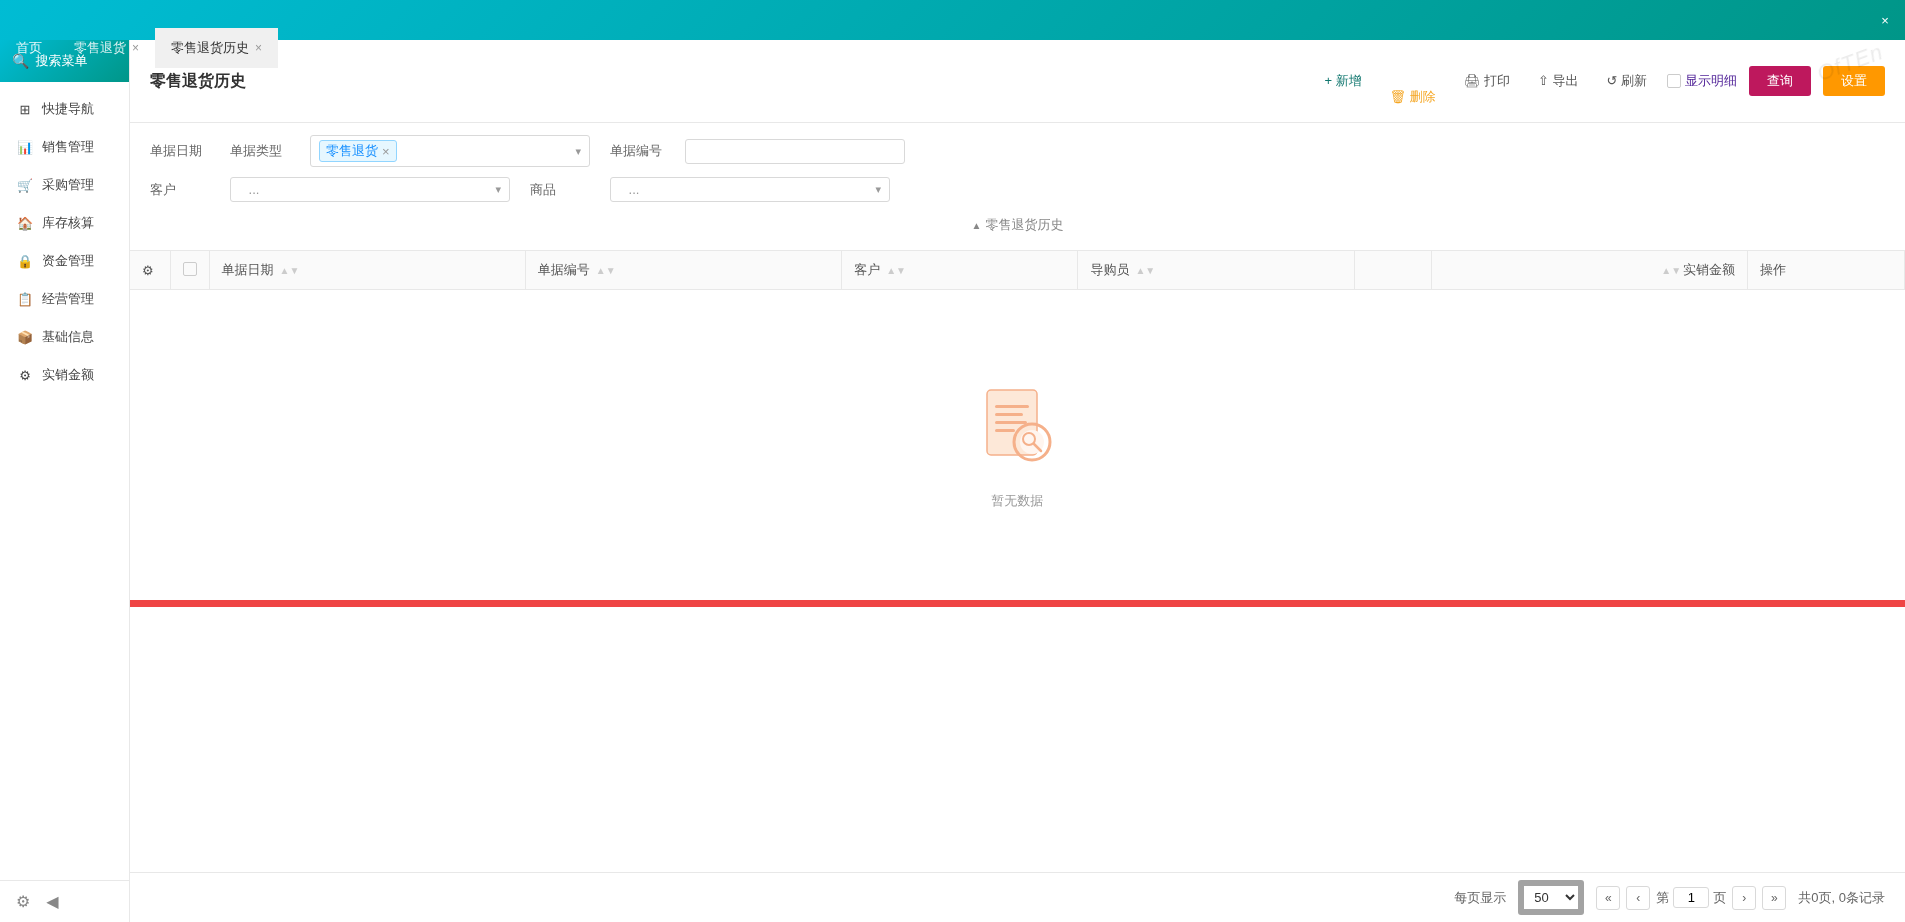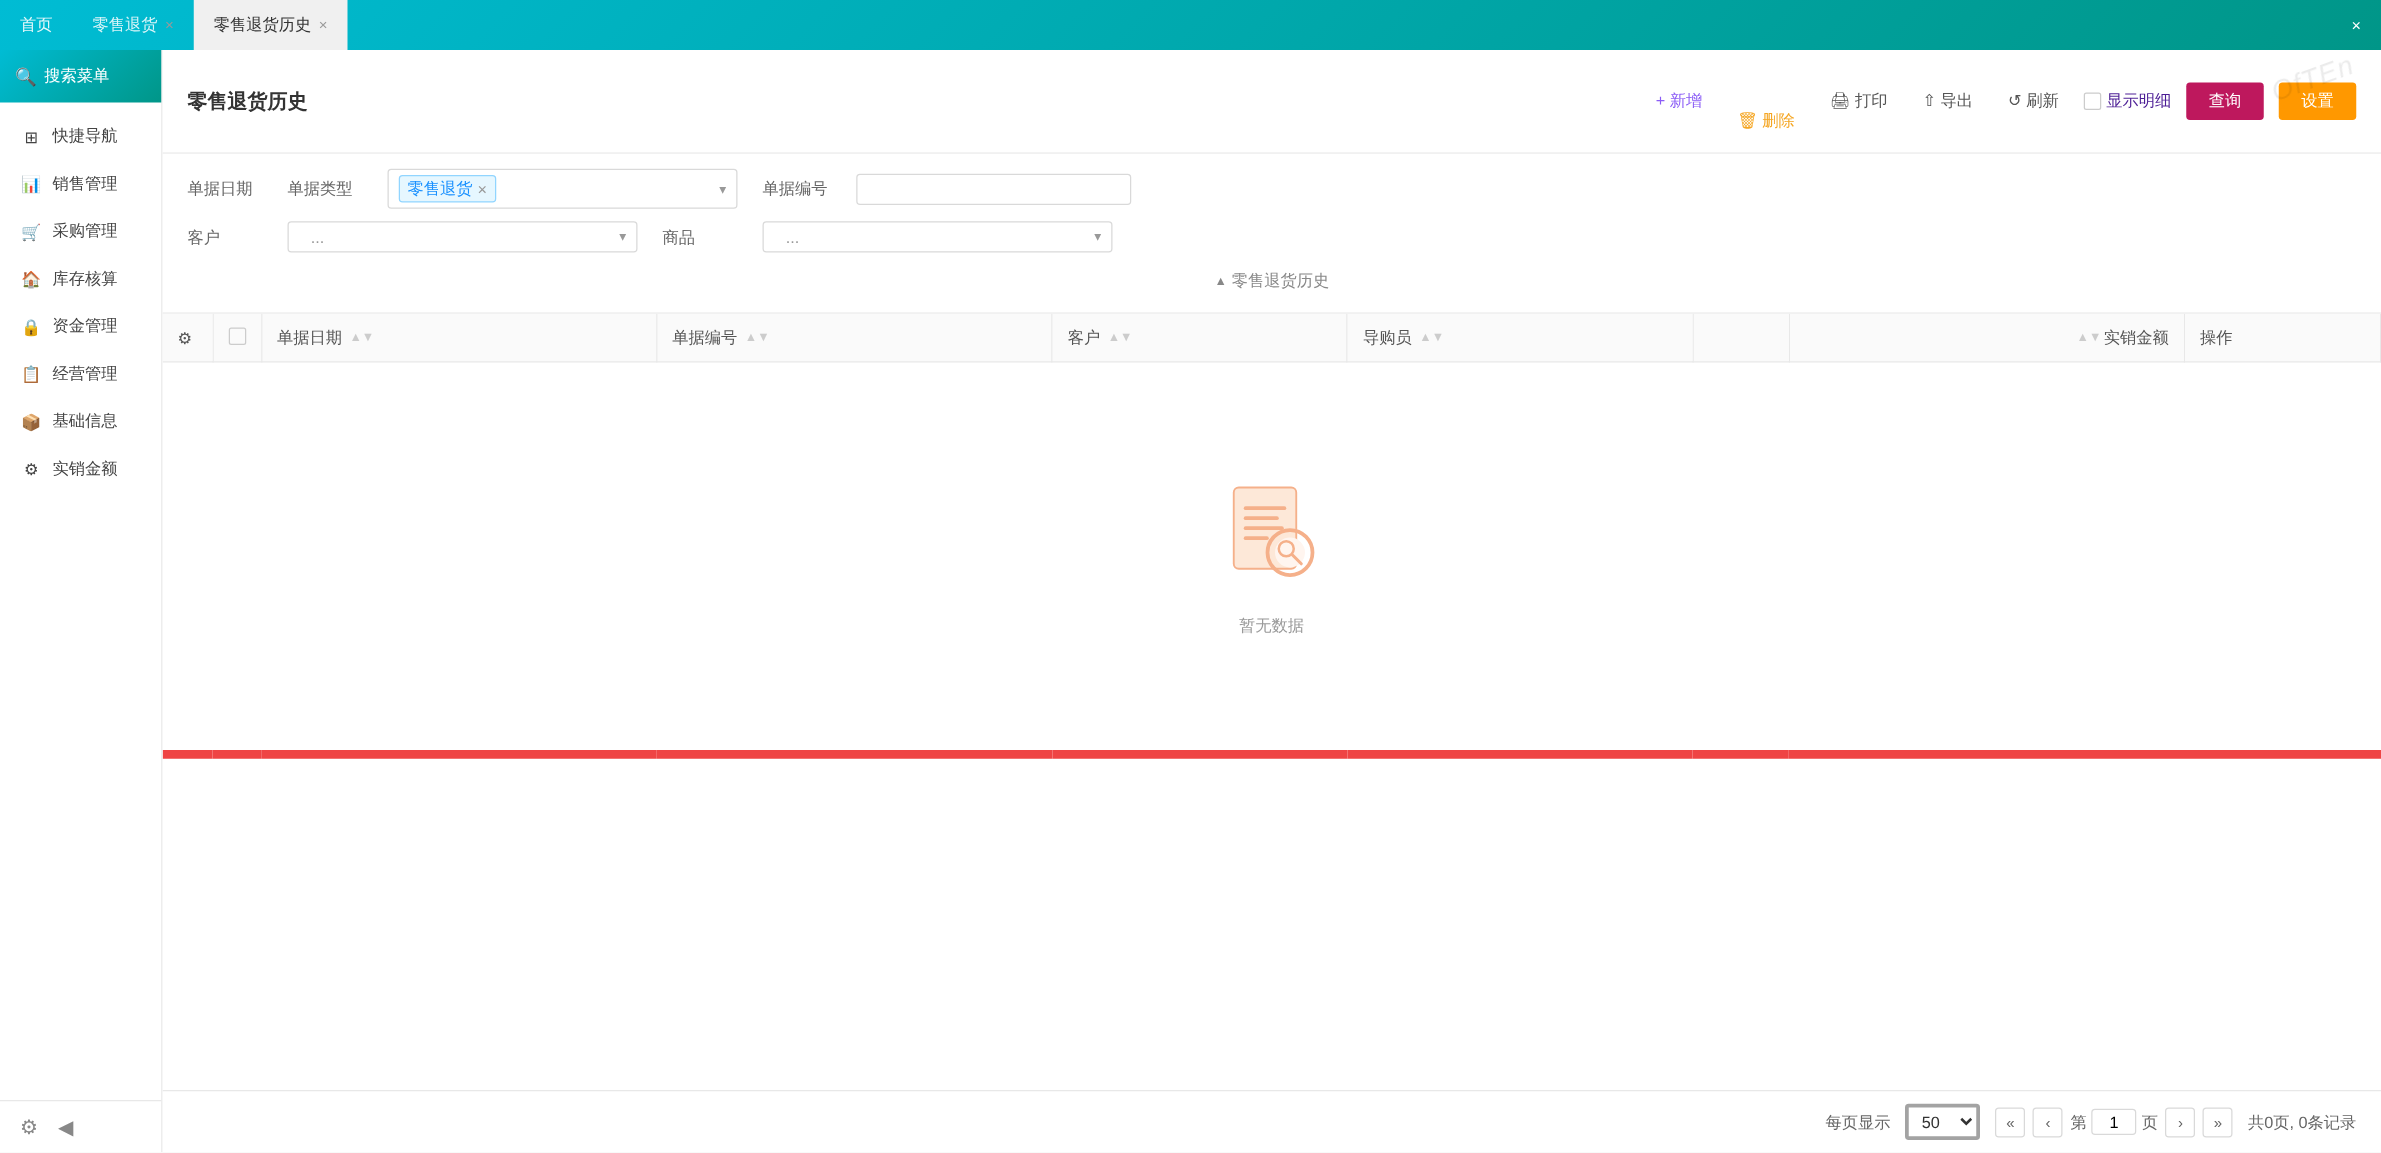--- a/index.html
+++ b/index.html
@@ -22,20 +22,21 @@
     }
     .tab-item {
       display: flex;
       align-items: center;
       padding: 0 16px;
       color: rgba(255,255,255,0.85);
       cursor: pointer;
       font-size: 13px;
       height: 100%;
       position: relative;
+      margin-top: 28px;
     }
     .tab-item.active {
       background: #f0f0f0;
       color: #333;
     }
     .tab-item .tab-close {
       margin-left: 6px;
       font-size: 12px;
       color: #999;
       cursor: pointer;
@@ -153,21 +154,21 @@
       display: flex;
       align-items: center;
       gap: 4px;
       cursor: pointer;
       color: #555;
       font-size: 13px;
       padding: 4px 8px;
       border-radius: 3px;
     }
     .action-btn.new-btn {
-      color: #8b5cf6;
+      color: #0f766e;
     }
     .action-btn.delete-btn { color: #f5a623; margin-top: 32px; }
     .btn-primary {
       background: #be185d;
       color: white;
       border: none;
       padding: 6px 18px;
       border-radius: 3px;
       cursor: pointer;
       font-size: 13px;
@@ -371,21 +372,21 @@
       border-top: 1px solid #e8e8e8;
       display: flex;
       align-items: center;
       justify-content: flex-end;
       padding: 0 20px;
       gap: 12px;
       flex-shrink: 0;
     }
     .page-size-label { color: #666; }
     .page-size-select {
-      border: 3px solid #a3a3a3;
+      border: 6px solid #a3a3a3;
       border-radius: 3px;
       padding: 3px 6px;
       color: #333;
       background: #fff;
       cursor: pointer;
     }
     .page-nav {
       display: flex;
       align-items: center;
       gap: 6px;

